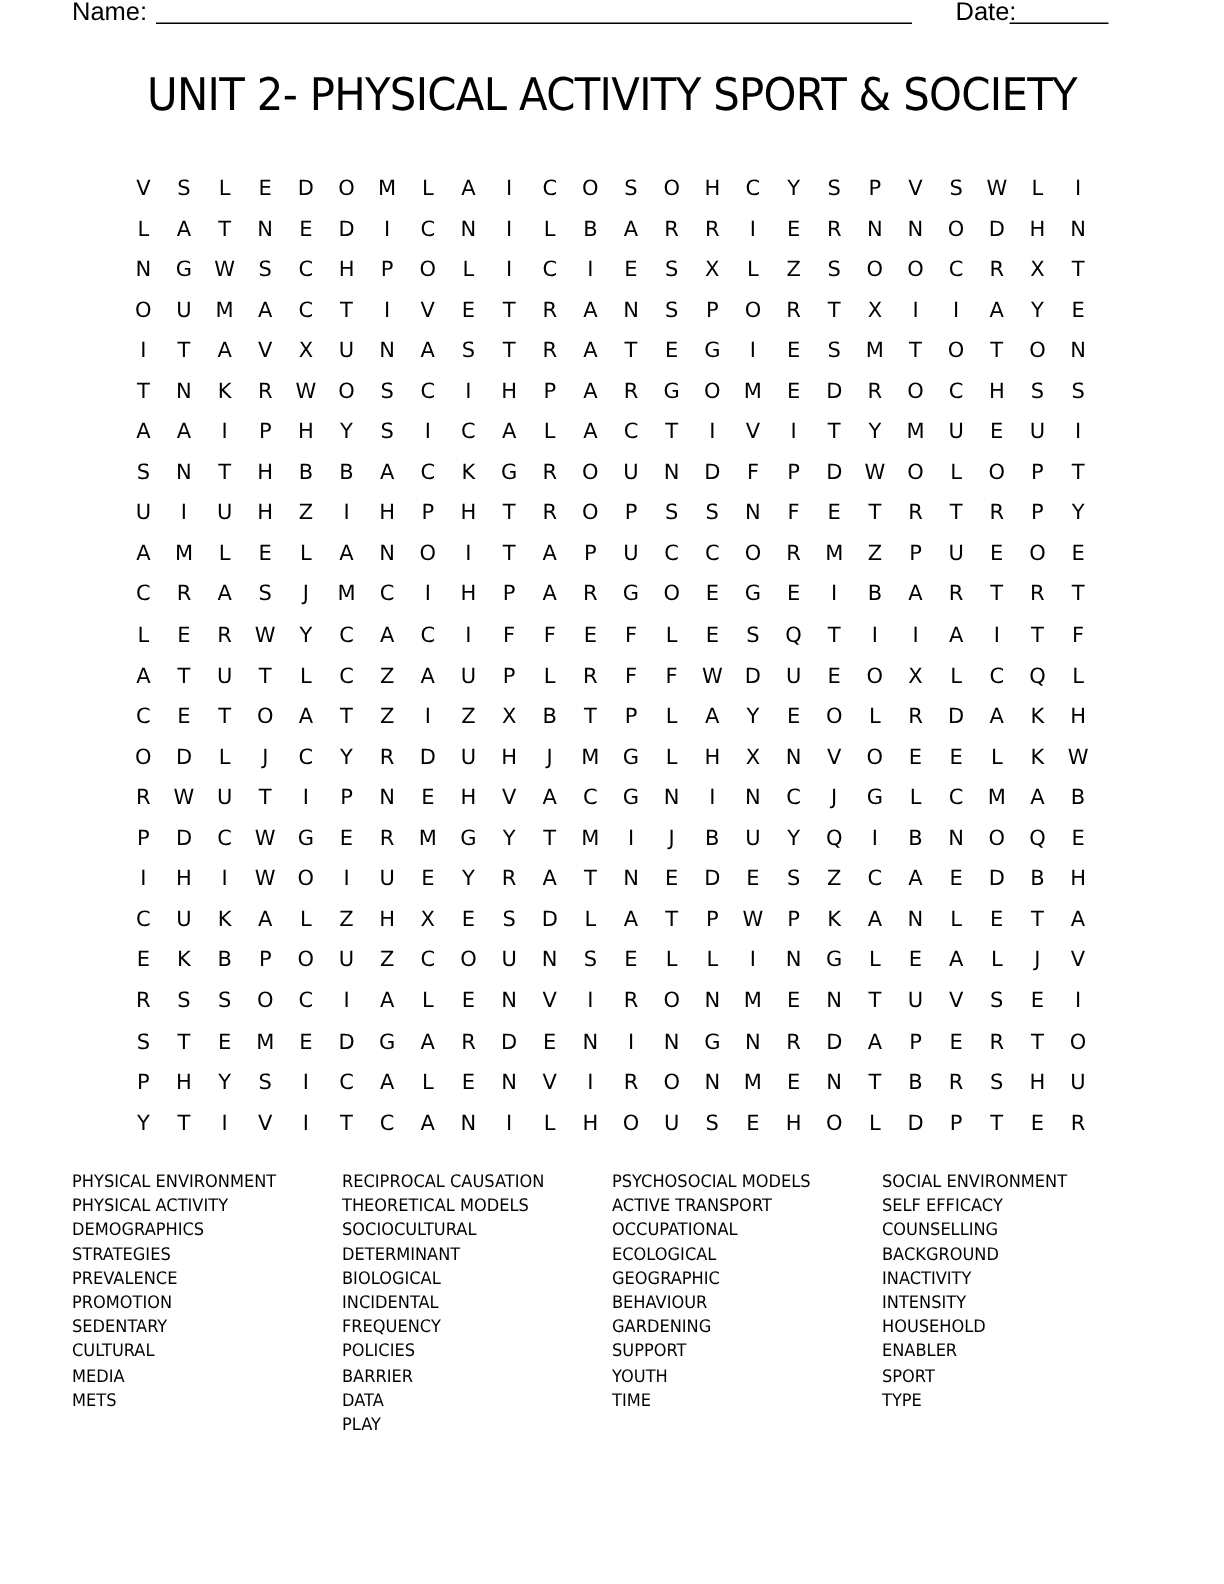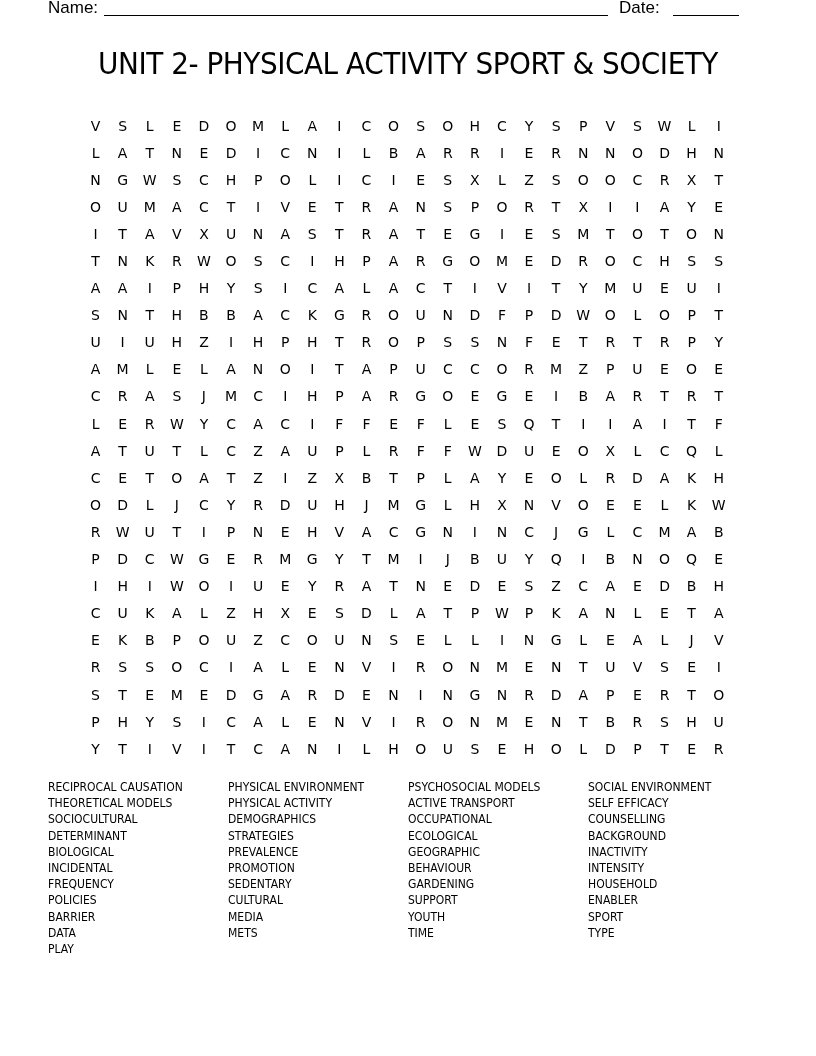--- a/index.html
+++ b/index.html
@@ -3,21 +3,21 @@
 <meta charset="utf-8">
 <style>
   html, body { margin: 0; padding: 0; background: #ffffff; }
   body { width: 816px; height: 1056px; position: relative; overflow: hidden; color: #000; }
   .header-line {
     position: absolute; top: 0px; left: 0; width: 693px; height: 20px;
     font-family: "Liberation Sans", sans-serif; font-size: 17px; line-height: 18px;
   }
   .name-label { position: absolute; left: 48px; top: -1px; }
   .name-line { position: absolute; left: 104px; top: 15px; width: 504px; border-bottom: 1px solid #000; }
-  .date-label { position: absolute; left: 619px; top: -1px; }
+  .date-label { position: absolute; left: 637px; top: -1px; }
   .date-line { position: absolute; left: 673px; top: 15px; width: 66px; border-bottom: 1px solid #000; }
   .title {
     position: absolute; top: 46px; left: 0; width: 816px; text-align: center;
     font-family: "DejaVu Sans", sans-serif; font-size: 30px; letter-spacing: -0.5px;
     transform: scaleX(0.93); transform-origin: center;
   }
   .grid {
     position: absolute; left: 82px; top: 112px;
     display: grid; grid-template-columns: repeat(24, 27.1px); grid-auto-rows: 27.1px;
     font-family: "DejaVu Sans", sans-serif; font-size: 14px;
@@ -617,43 +617,43 @@
     <div class="cell">L</div>
     <div class="cell">D</div>
     <div class="cell">P</div>
     <div class="cell">T</div>
     <div class="cell">E</div>
     <div class="cell">R</div>
   </div>
 
 <div class="wordlist" id="wordlist">
     <div class="wordcol">
+      <div class="word">PHYSICAL ENVIRONMENT</div>
+      <div class="word">PHYSICAL ACTIVITY</div>
+      <div class="word">DEMOGRAPHICS</div>
+      <div class="word">STRATEGIES</div>
+      <div class="word">PREVALENCE</div>
+      <div class="word">PROMOTION</div>
+      <div class="word">SEDENTARY</div>
+      <div class="word">CULTURAL</div>
+      <div class="word">MEDIA</div>
+      <div class="word">METS</div>
+    </div>
+    <div class="wordcol">
       <div class="word">RECIPROCAL CAUSATION</div>
       <div class="word">THEORETICAL MODELS</div>
       <div class="word">SOCIOCULTURAL</div>
       <div class="word">DETERMINANT</div>
       <div class="word">BIOLOGICAL</div>
       <div class="word">INCIDENTAL</div>
       <div class="word">FREQUENCY</div>
       <div class="word">POLICIES</div>
       <div class="word">BARRIER</div>
       <div class="word">DATA</div>
       <div class="word">PLAY</div>
-    </div>
-    <div class="wordcol">
-      <div class="word">PHYSICAL ENVIRONMENT</div>
-      <div class="word">PHYSICAL ACTIVITY</div>
-      <div class="word">DEMOGRAPHICS</div>
-      <div class="word">STRATEGIES</div>
-      <div class="word">PREVALENCE</div>
-      <div class="word">PROMOTION</div>
-      <div class="word">SEDENTARY</div>
-      <div class="word">CULTURAL</div>
-      <div class="word">MEDIA</div>
-      <div class="word">METS</div>
     </div>
     <div class="wordcol">
       <div class="word">PSYCHOSOCIAL MODELS</div>
       <div class="word">ACTIVE TRANSPORT</div>
       <div class="word">OCCUPATIONAL</div>
       <div class="word">ECOLOGICAL</div>
       <div class="word">GEOGRAPHIC</div>
       <div class="word">BEHAVIOUR</div>
       <div class="word">GARDENING</div>
       <div class="word">SUPPORT</div>

